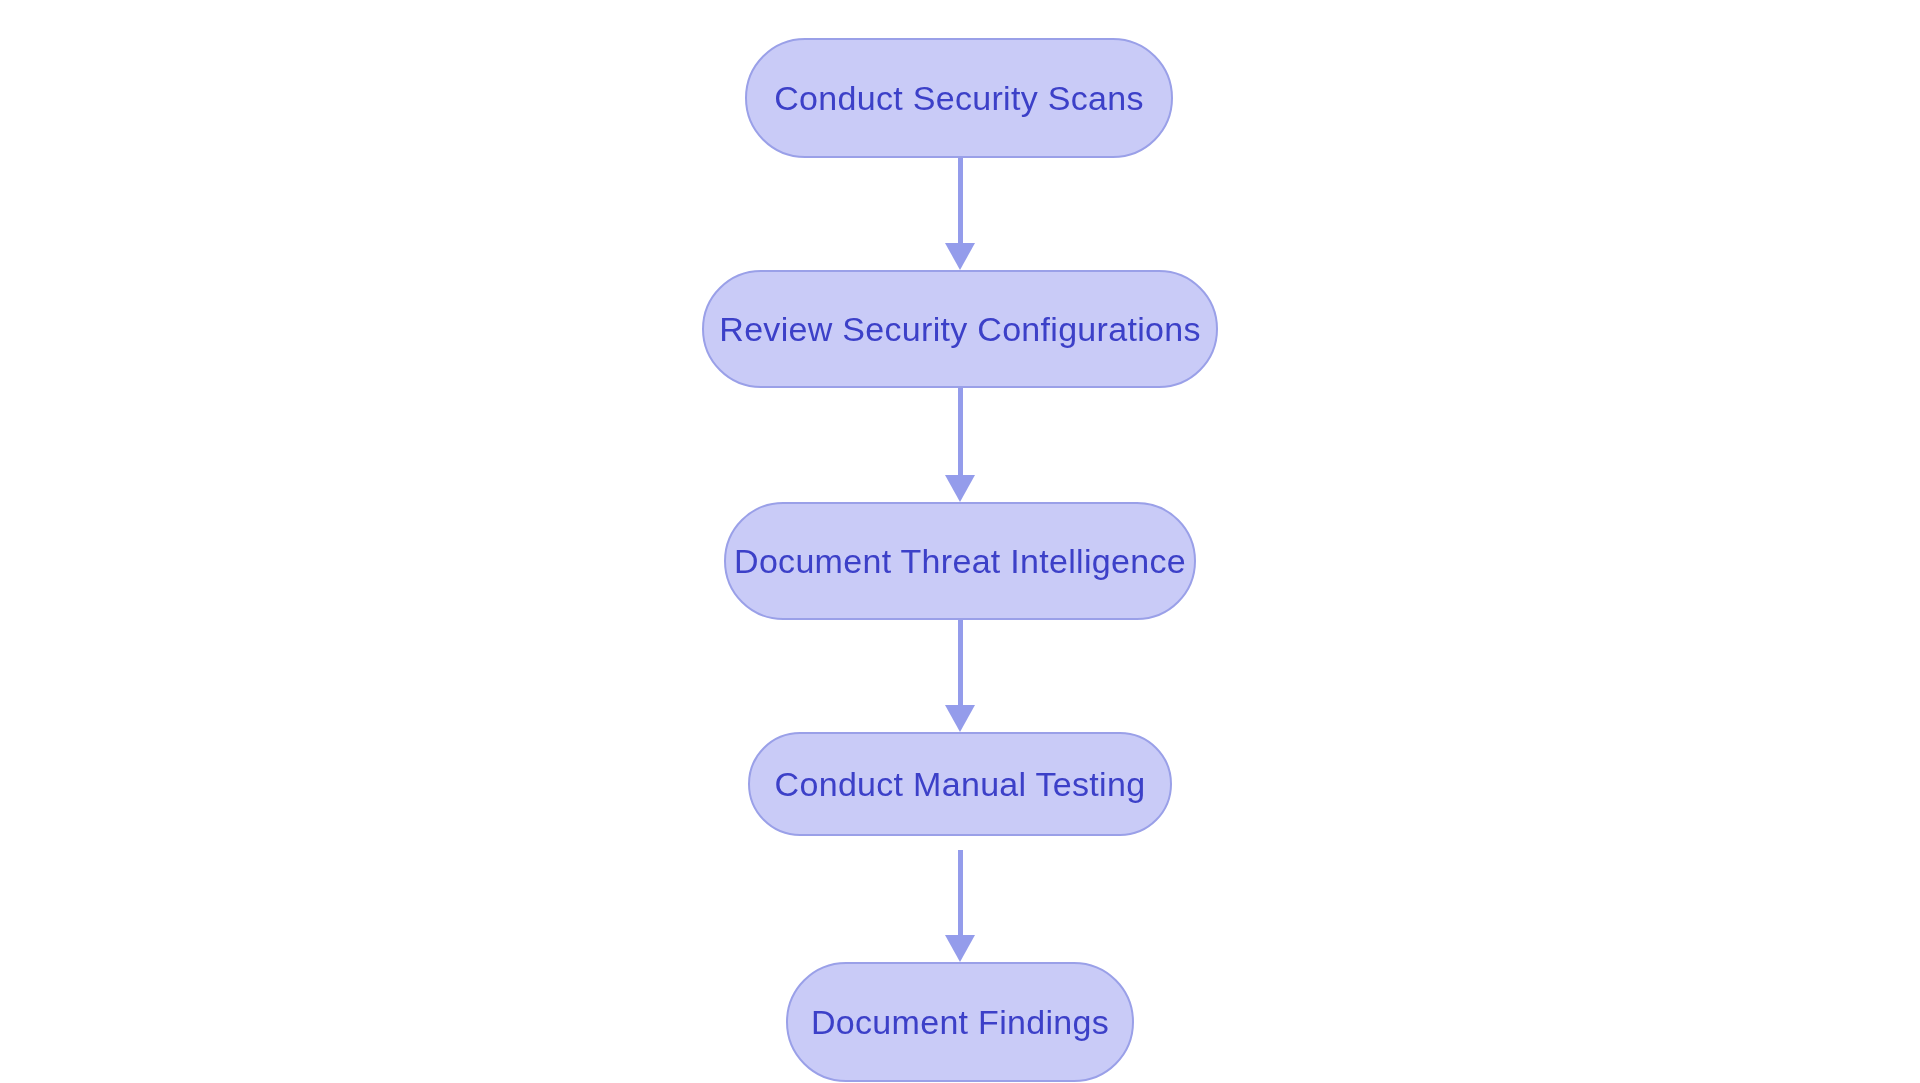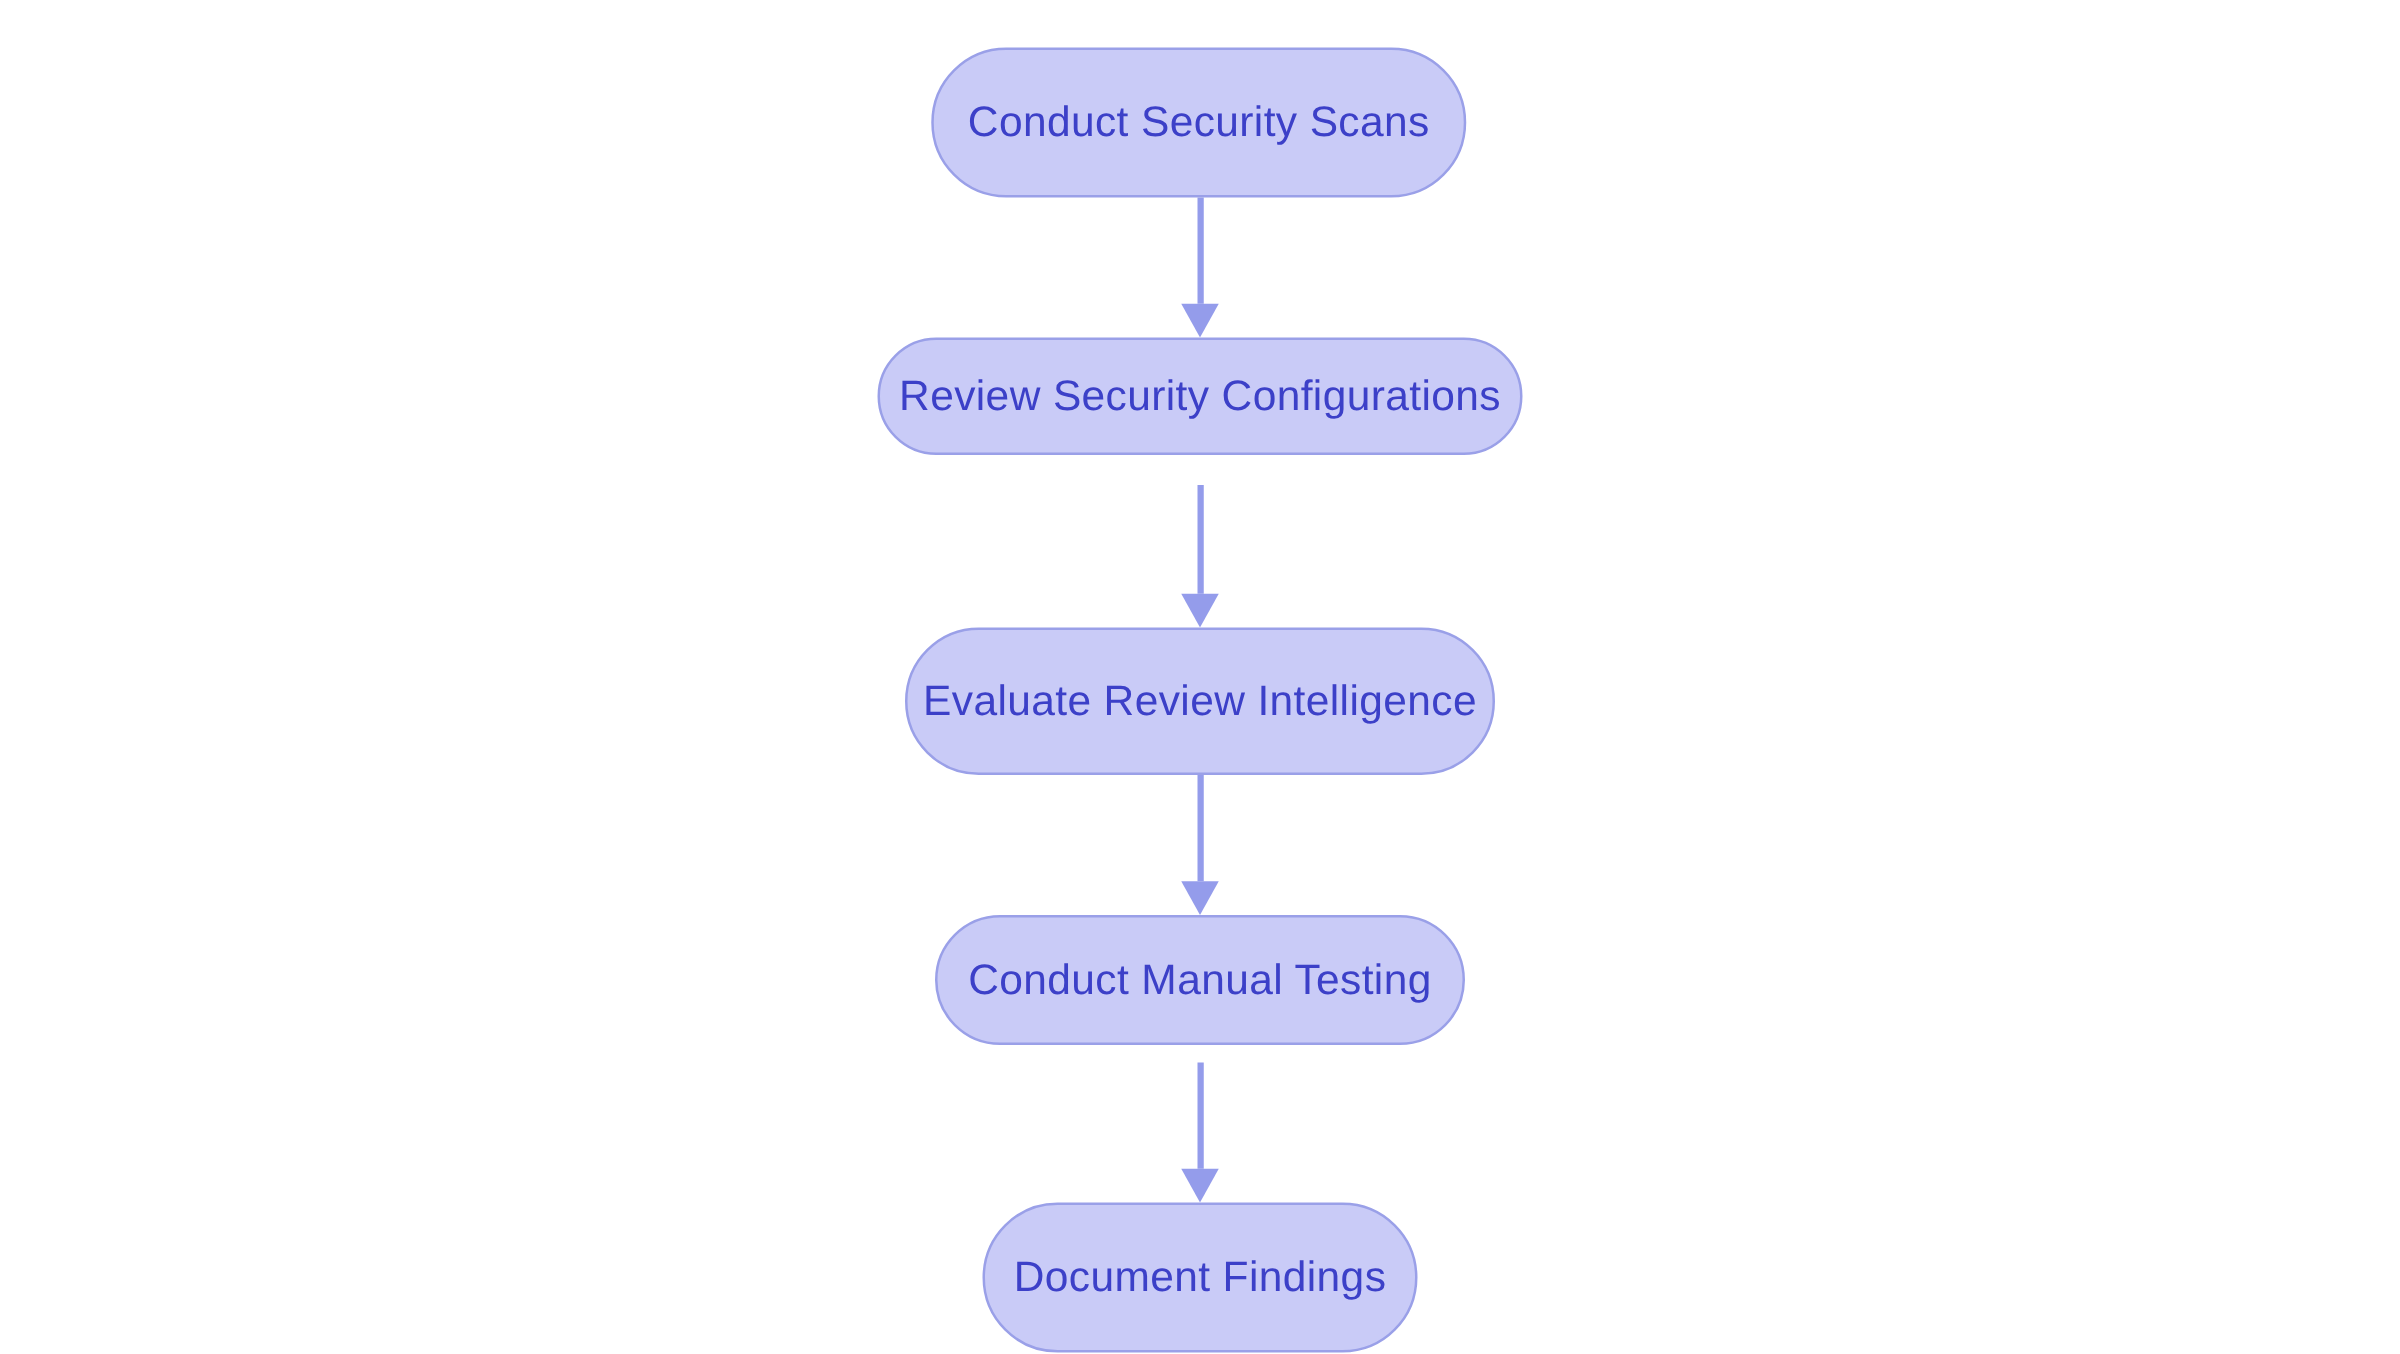--- a/index.html
+++ b/index.html
@@ -26,21 +26,21 @@
     background: var(--node-fill, #c9cbf7);
     color: var(--node-text, #3c40c8);
     border-radius: 60px;
     font-size: 34px;
     font-weight: 500;
     letter-spacing: 0.3px;
     white-space: nowrap;
     text-align: center;
   }
   .node-1 { left: 745px; top:  18px; width: 428px; height: 120px; }
-  .node-2 { left: 702px; top: 250px; width: 516px; height: 94px; }
+  .node-2 { left: 702px; top: 250px; width: 516px; height: 118px; }
   .node-3 { left: 724px; top: 482px; width: 472px; height: 118px; }
   .node-4 { left: 748px; top: 712px; width: 424px; height: 104px; }
   .node-5 { left: 786px; top: 942px; width: 348px; height: 120px; }
 
   .arrow {
     position: absolute;
     left: 945px;              
     width: 30px;
     display: flex;
     flex-direction: column;
@@ -81,21 +81,21 @@
   <div class="node node-2">
     <span>Review Security Configurations</span>
   </div>
 
   <div class="arrow arrow-2">
     <div class="arrow-line"></div>
     <div class="arrow-head"></div>
   </div>
 
   <div class="node node-3">
-    <span>Evaluate Review Intelligence</span>
+    <span>Document Threat Intelligence</span>
   </div>
 
   <div class="arrow arrow-3">
     <div class="arrow-line"></div>
     <div class="arrow-head"></div>
   </div>
 
   <div class="node node-4">
     <span>Conduct Manual Testing</span>
   </div>

